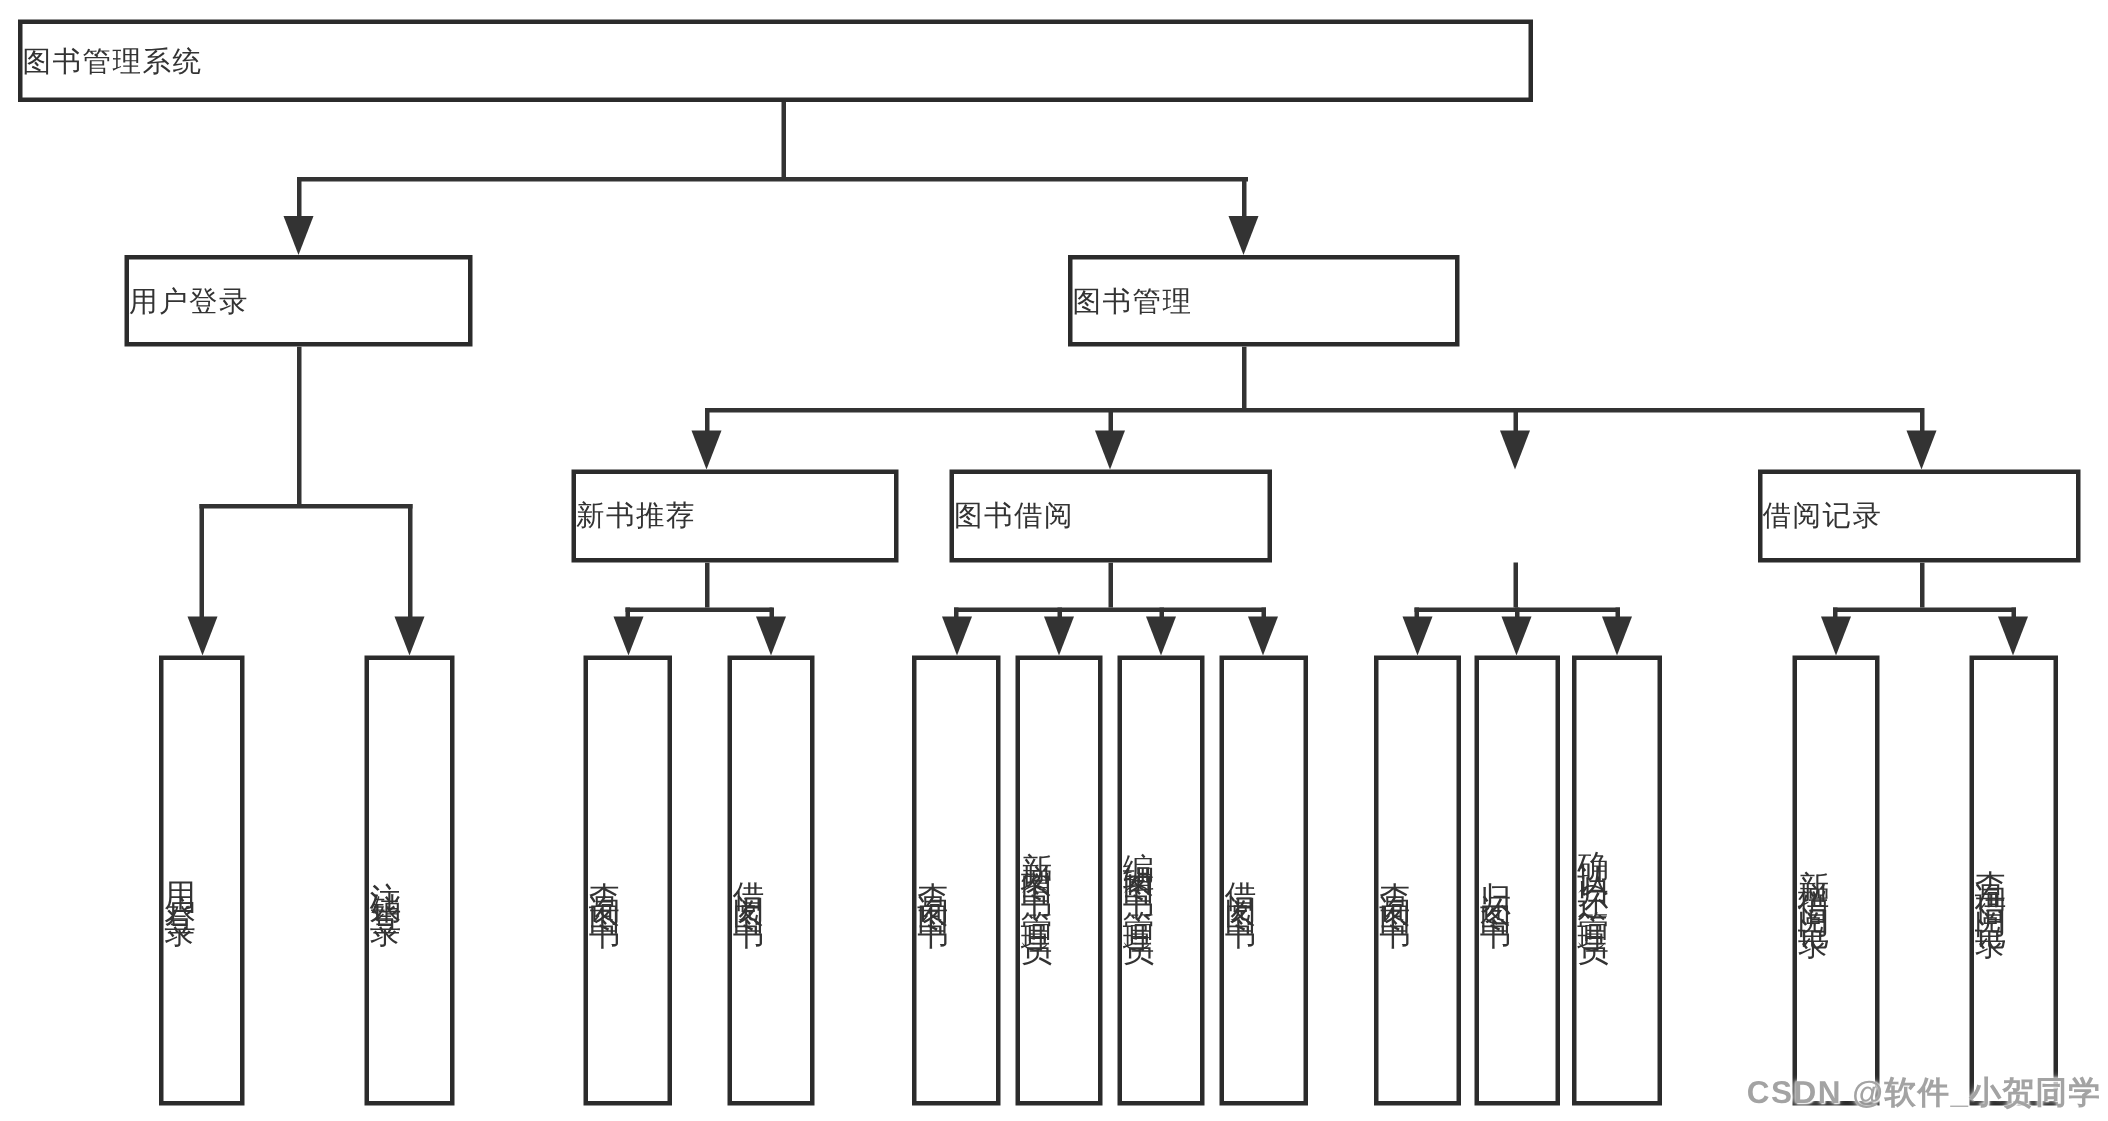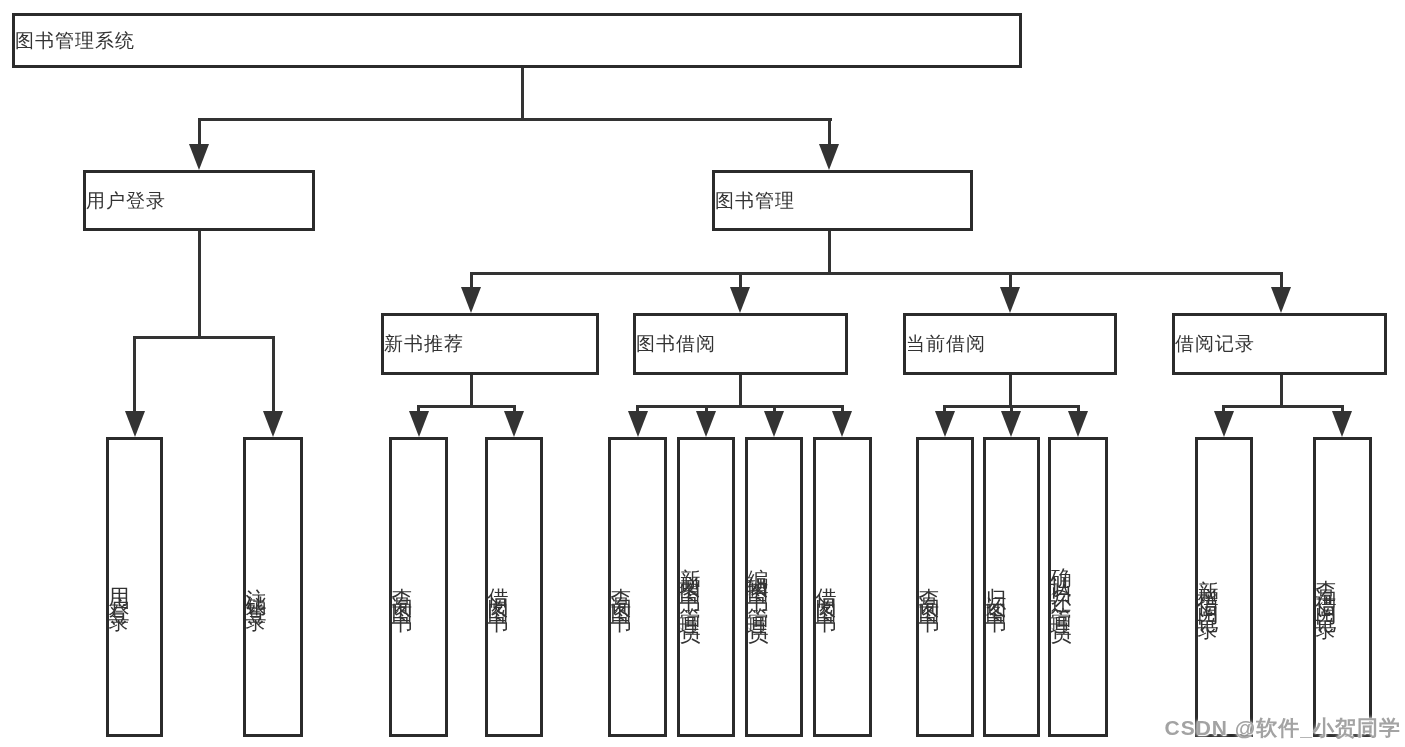--- a/index.html
+++ b/index.html
@@ -126,23 +126,20 @@
   <div class="box h" style="left:712px;top:170px;width:261px;height:61px">
     <span>图书管理</span>
   </div>
 
   <div class="box h" style="left:381px;top:313px;width:218px;height:62px">
     <span>新书推荐</span>
   </div>
   <div class="box h" style="left:633px;top:313px;width:215px;height:62px">
     <span>图书借阅</span>
   </div>
-  <div class="box h" style="left:903px;top:313px;width:214px;height:62px">
-    <span>当前借阅</span>
-  </div>
   <div class="box h" style="left:1172px;top:313px;width:215px;height:62px">
     <span>借阅记录</span>
   </div>
 
   <div class="box v" style="left:106px;top:437px;width:57px;height:300px">
     <span>用户登录</span>
   </div>
   <div class="box v" style="left:243px;top:437px;width:60px;height:300px">
     <span>注销登录</span>
   </div>

